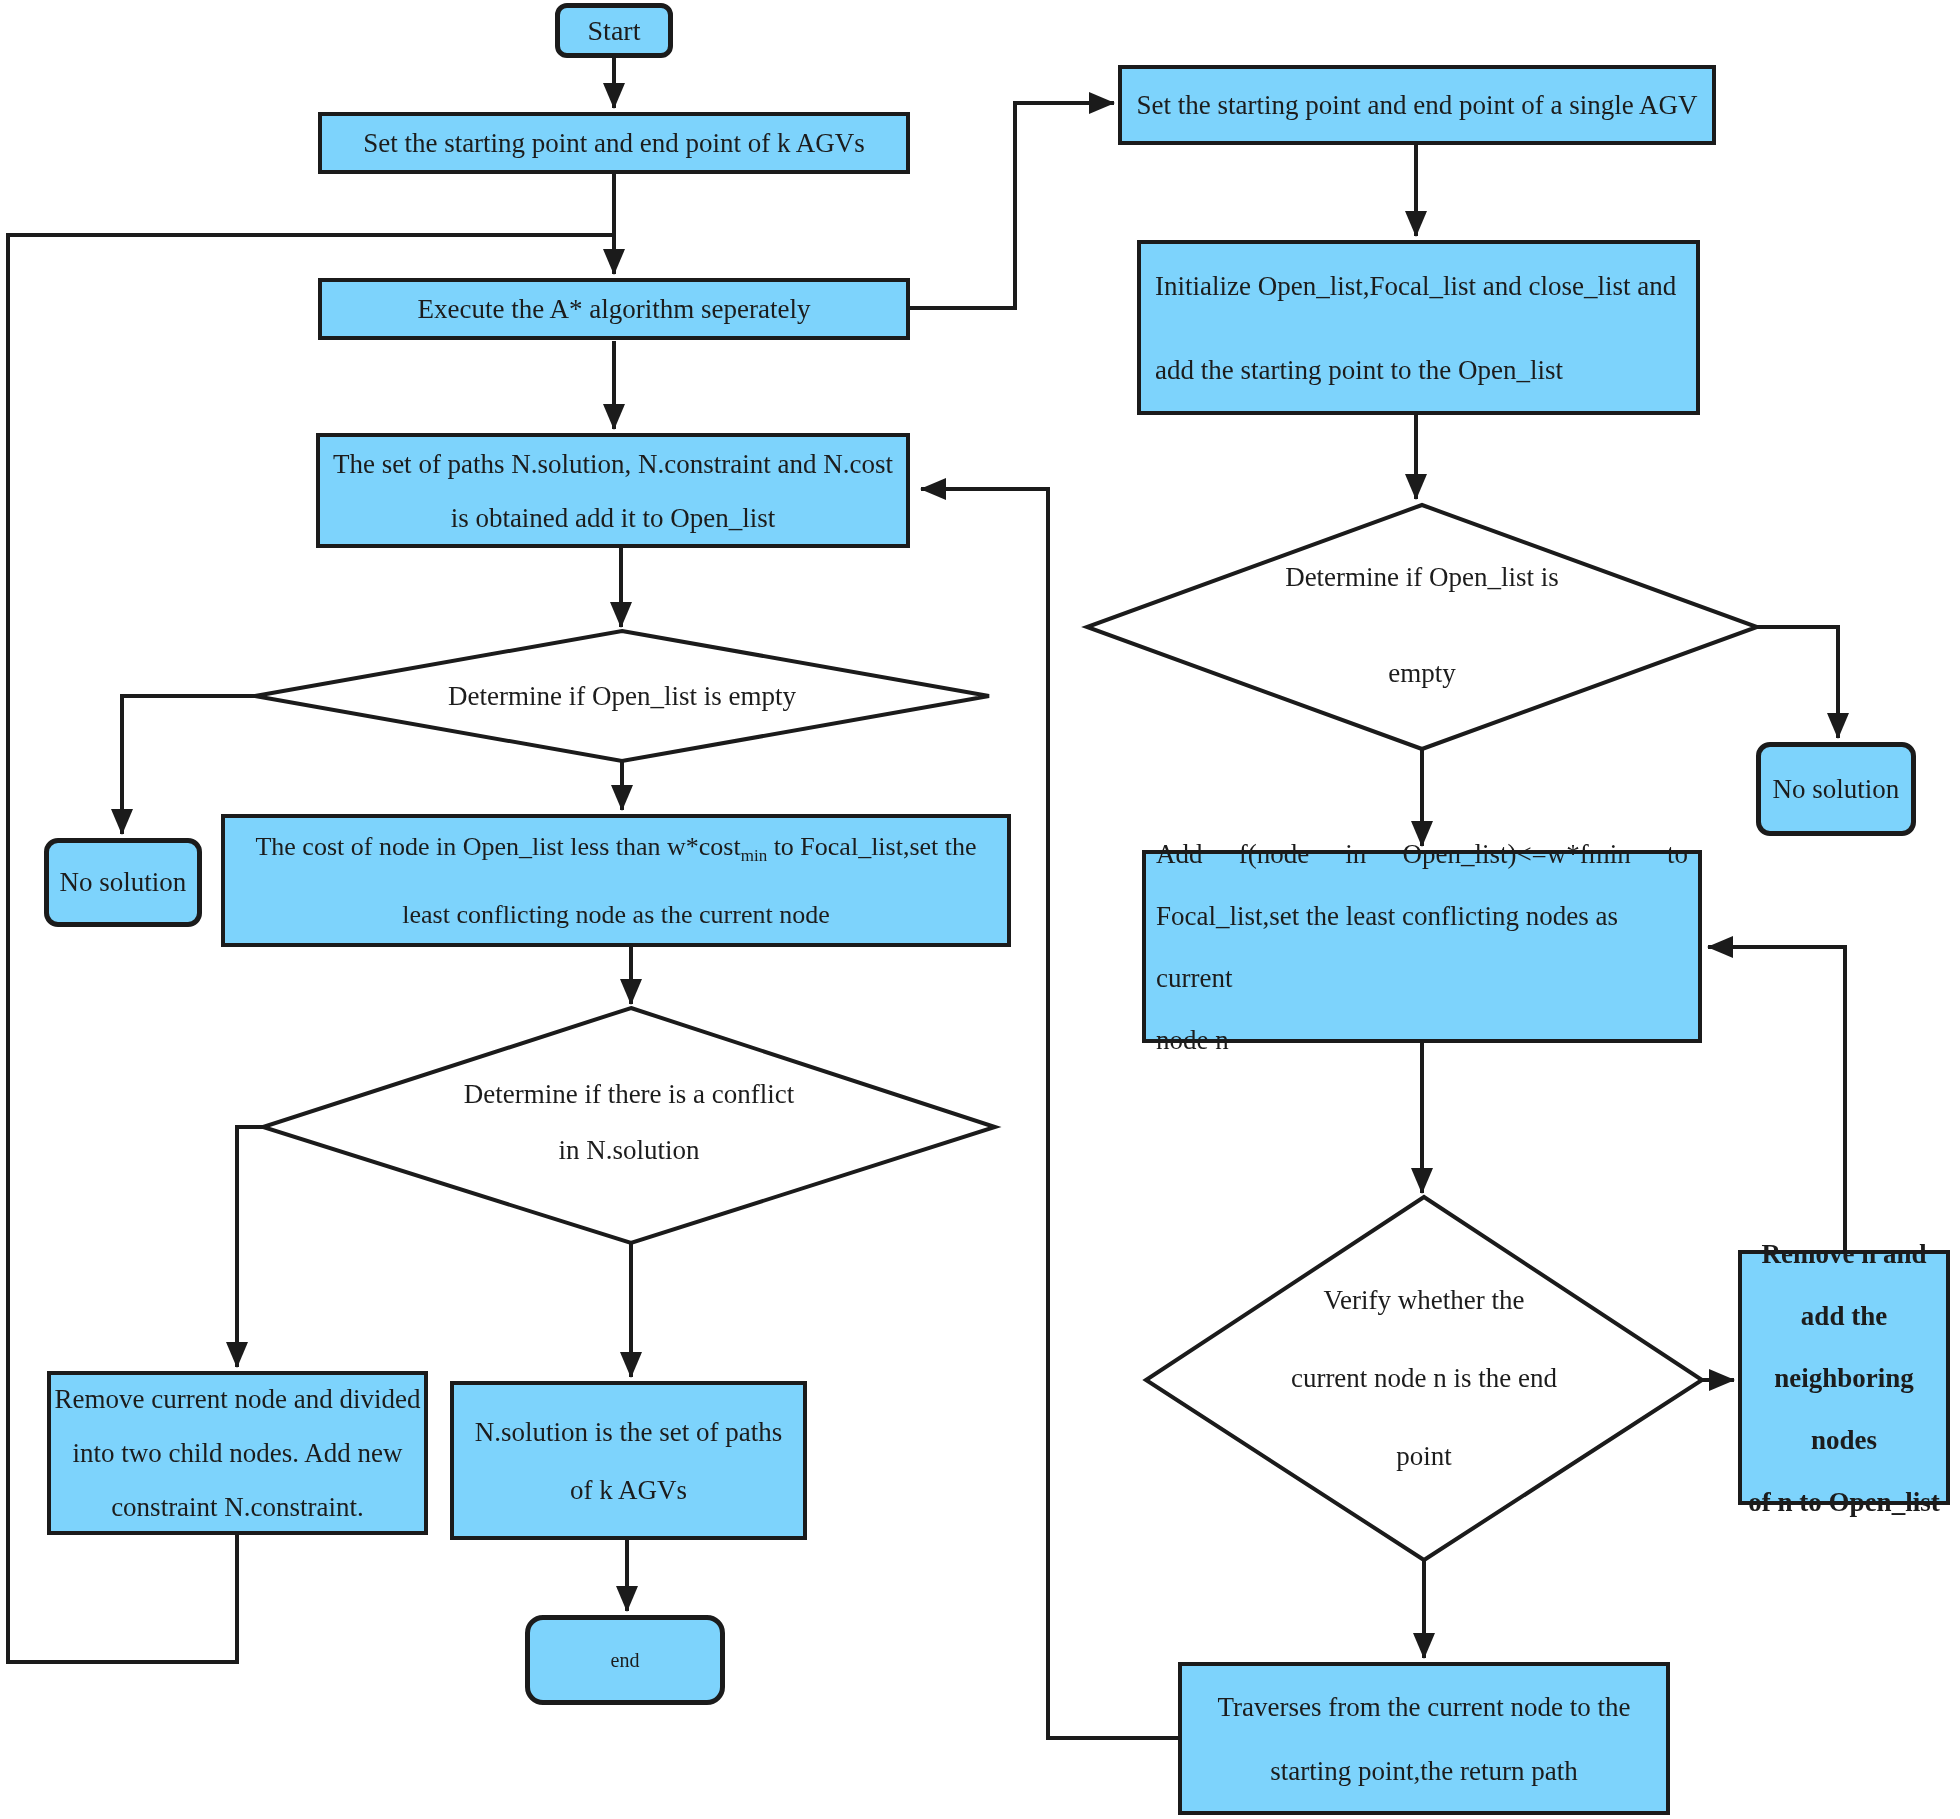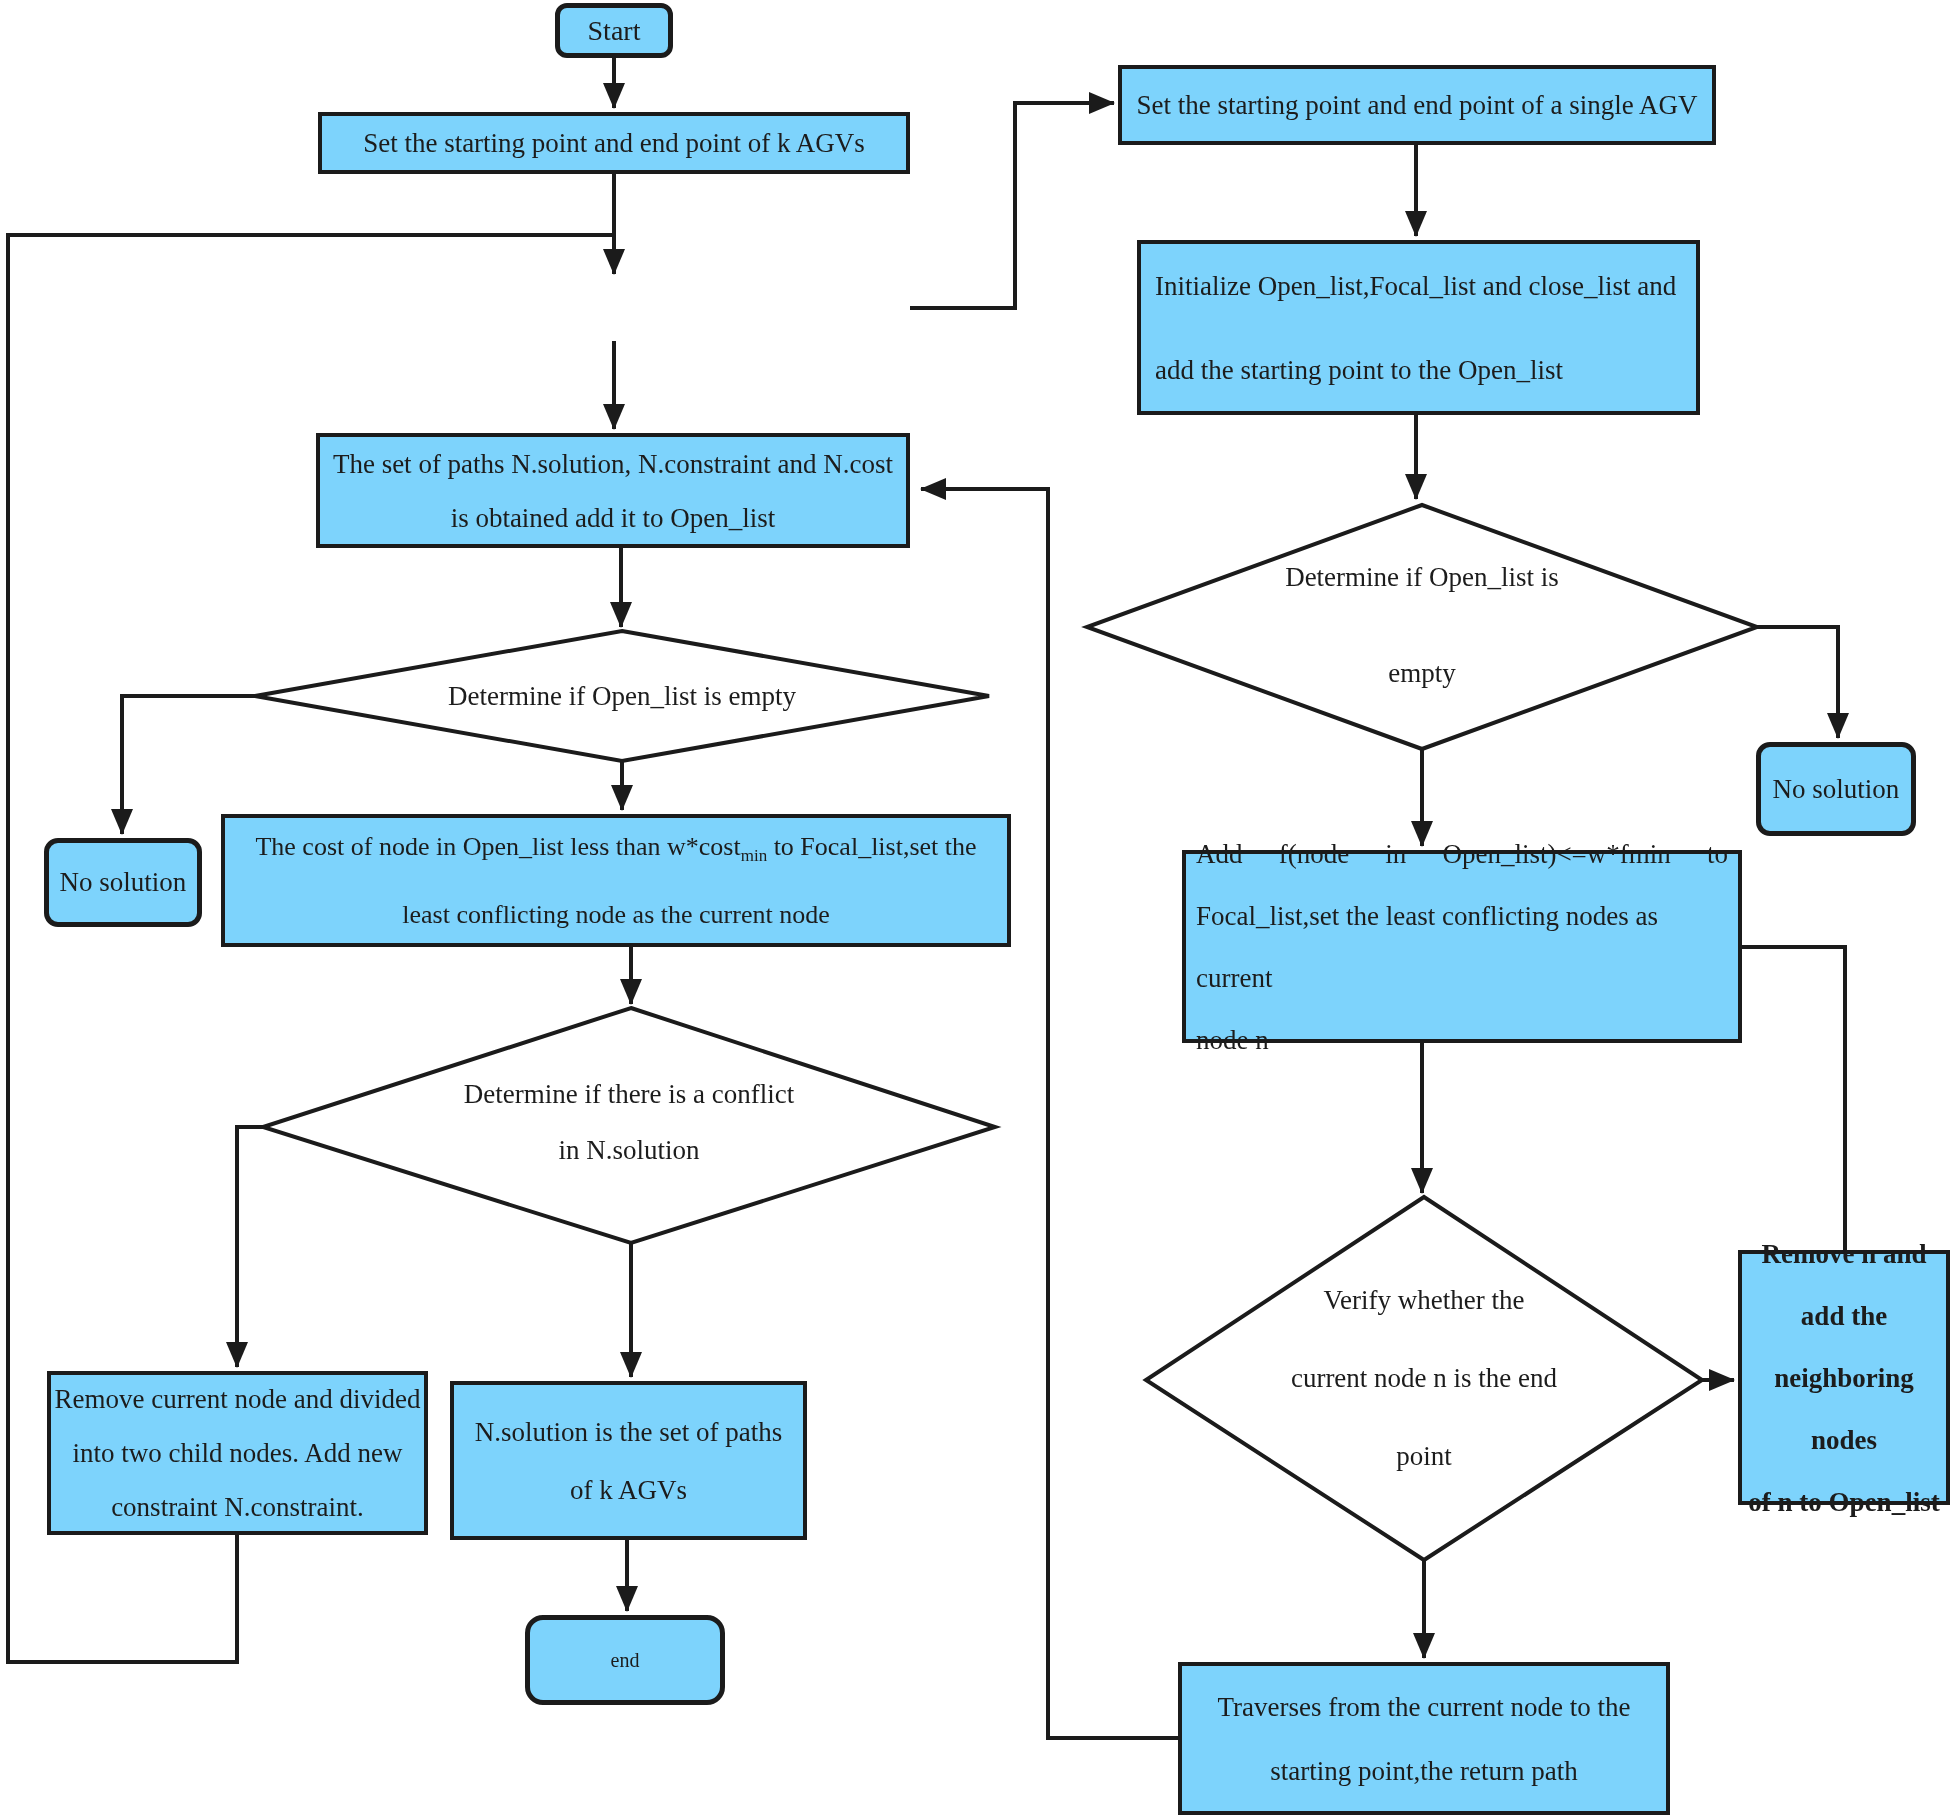--- a/index.html
+++ b/index.html
@@ -71,20 +71,23 @@
   </svg>
 
   <div class="node round" style="left:555px;top:3px;width:118px;height:55px;font-size:28px;border-radius:12px;">
     <span class="txt">Start</span>
   </div>
 
   <div class="node rect" style="left:318px;top:112px;width:592px;height:62px;">
     <span class="txt">Set the starting point and end point of k AGVs</span>
   </div>
 
+  <div class="node rect" style="left:318px;top:278px;width:592px;height:62px;">
+    <span class="txt">Execute the A* algorithm seperately</span>
+  </div>
 
   <div class="node rect" style="left:316px;top:433px;width:594px;height:115px;line-height:54px;">
     <span class="txt">The set of paths N.solution, N.constraint and N.cost
 is obtained add it to Open_list</span>
   </div>
 
   <div class="dlabel" style="left:622px;top:696px;">Determine if Open_list is empty</div>
 
   <div class="node round" style="left:44px;top:838px;width:158px;height:89px;">
     <span class="txt">No solution</span>
@@ -122,21 +125,21 @@
 add the starting point to the Open_list</span>
   </div>
 
   <div class="dlabel" style="left:1422px;top:625px;line-height:96px;">Determine if Open_list is
 empty</div>
 
   <div class="node round" style="left:1756px;top:742px;width:160px;height:94px;">
     <span class="txt">No solution</span>
   </div>
 
-  <div class="node rect col" style="left:1142px;top:850px;width:560px;height:193px;line-height:62px;padding:8px 10px;justify-content:center;margin-left:40px;">
+  <div class="node rect col" style="left:1142px;top:850px;width:560px;height:193px;line-height:62px;padding:8px 10px;justify-content:center;">
     <div class="line just">Add f(node in Open_list)&lt;=w*fmin to</div>
     <div class="line">Focal_list,set the least conflicting nodes as current</div>
     <div class="line">node n</div>
   </div>
 
   <div class="dlabel" style="left:1424px;top:1378px;line-height:78px;width:420px;">Verify whether the
 current node n is the end
 point</div>
 
   <div class="node rect" style="left:1738px;top:1250px;width:212px;height:255px;line-height:62px;font-weight:bold;">

